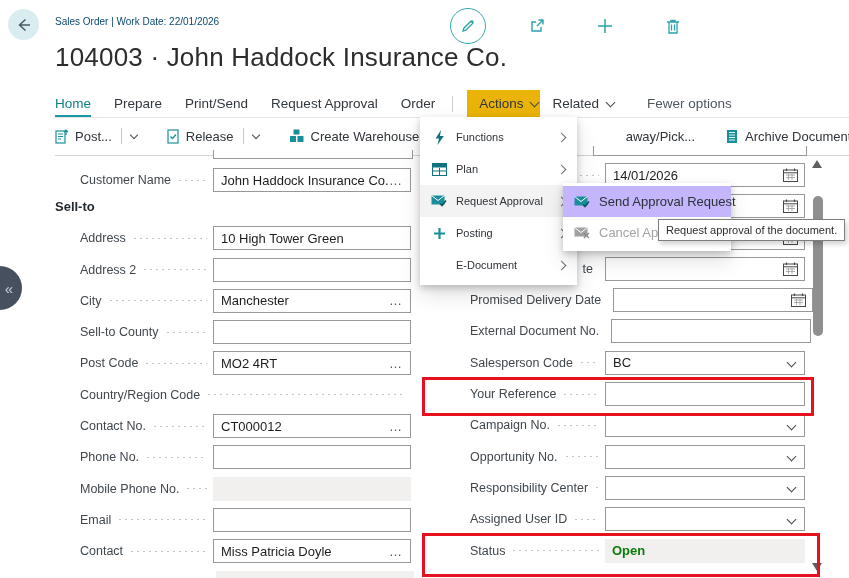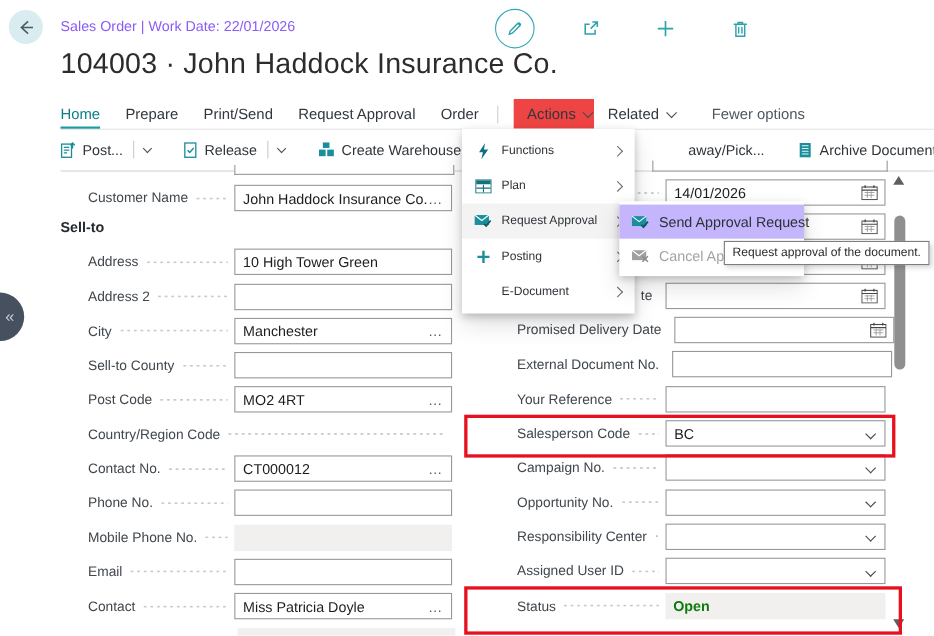--- a/index.html
+++ b/index.html
@@ -2,34 +2,34 @@
 <html><head>
 <meta charset="utf-8">
 <style>
   html,body{margin:0;padding:0;background:#fff;}
   body{font-family:"Liberation Sans",sans-serif;}
   .screen{position:relative;width:849px;height:578px;background:#fff;overflow:hidden;}
 
   
   .back-btn{position:absolute;left:8px;top:9px;width:31px;height:31px;border-radius:50%;
     background:#d9edf0;display:flex;align-items:center;justify-content:center;cursor:pointer;}
-  .crumb{position:absolute;left:55px;top:16px;font-size:13px;color:#8b5cf6;}
+  .crumb{position:absolute;left:55px;top:16px;font-size:10px;color:#0c4a6e;}
   .page-title{position:absolute;left:55px;top:42px;font-size:26px;font-weight:300;color:#2c2c2c;letter-spacing:.2px;}
   .top-actions{position:absolute;left:450px;top:8px;display:flex;align-items:center;gap:34px;}
   .icon-btn{width:34px;height:34px;display:flex;align-items:center;justify-content:center;cursor:pointer;}
   .icon-btn.circled{border:1px solid #35a7b2;border-radius:50%;}
 
   
   .tabs{position:absolute;left:55px;top:90px;right:0;height:27px;display:flex;align-items:center;
     border-bottom:1px solid #e4e4e4;font-size:13.5px;color:#31373c;}
   .tab{margin-right:23px;cursor:pointer;position:relative;display:flex;align-items:center;height:27px;}
   .tab.active{color:#0e7e89;}
   .tab.active::after{content:"";position:absolute;left:0;right:0;bottom:0;height:2.5px;background:#1a9aa6;}
   .vsep{width:1px;height:16px;background:#cfcfcf;margin:0 14px 0 -6px;}
-  .tab.boxed{background:#ef4444;padding:0 12px;margin-right:12px;}
+  .tab.boxed{background:#eab308;padding:0 12px;margin-right:12px;}
   .tab.dd{padding-right:2px;}
   .tab.fewer{color:#4e565e;margin-left:8px;}
   .chev{display:inline-block;width:6px;height:6px;border-left:1.2px solid #4b4b4b;border-bottom:1.2px solid #4b4b4b;
     transform:rotate(-45deg);margin-left:8px;margin-top:-3px;}
   .chev-r{display:inline-block;width:6px;height:6px;border-top:1.2px solid #6d6d6d;border-right:1.2px solid #6d6d6d;
     transform:rotate(45deg);margin-left:auto;margin-right:12px;}
 
   
   .toolbar{position:absolute;left:55px;top:117px;right:0;height:38px;display:flex;align-items:center;
     border-bottom:1px solid #d4d4d4;font-size:13px;color:#2f3439;}
@@ -376,33 +376,33 @@
       </div>
     </div>
     <div class="frow">
       <span class="lbl">External Document No.</span>
       <span class="leader"></span>
       <div class="field">
           <span class="val"></span>
         </div>
     </div>
     <div class="frow">
+      <span class="lbl">Salesperson Code</span>
+      <span class="leader"></span>
+      <div class="field">
+        <span class="val">BC</span>
+        <span class="chev"></span>
+      </div>
+    </div>
+    <div class="frow">
       <span class="lbl">Your Reference</span>
       <span class="leader"></span>
       <div class="field">
           <span class="val"></span>
         </div>
-    </div>
-    <div class="frow">
-      <span class="lbl">Salesperson Code</span>
-      <span class="leader"></span>
-      <div class="field">
-        <span class="val">BC</span>
-        <span class="chev"></span>
-      </div>
     </div>
     <div class="frow">
       <span class="lbl">Campaign No.</span>
       <span class="leader"></span>
       <div class="field">
         <span class="val"></span>
         <span class="chev"></span>
       </div>
     </div>
     <div class="frow">

